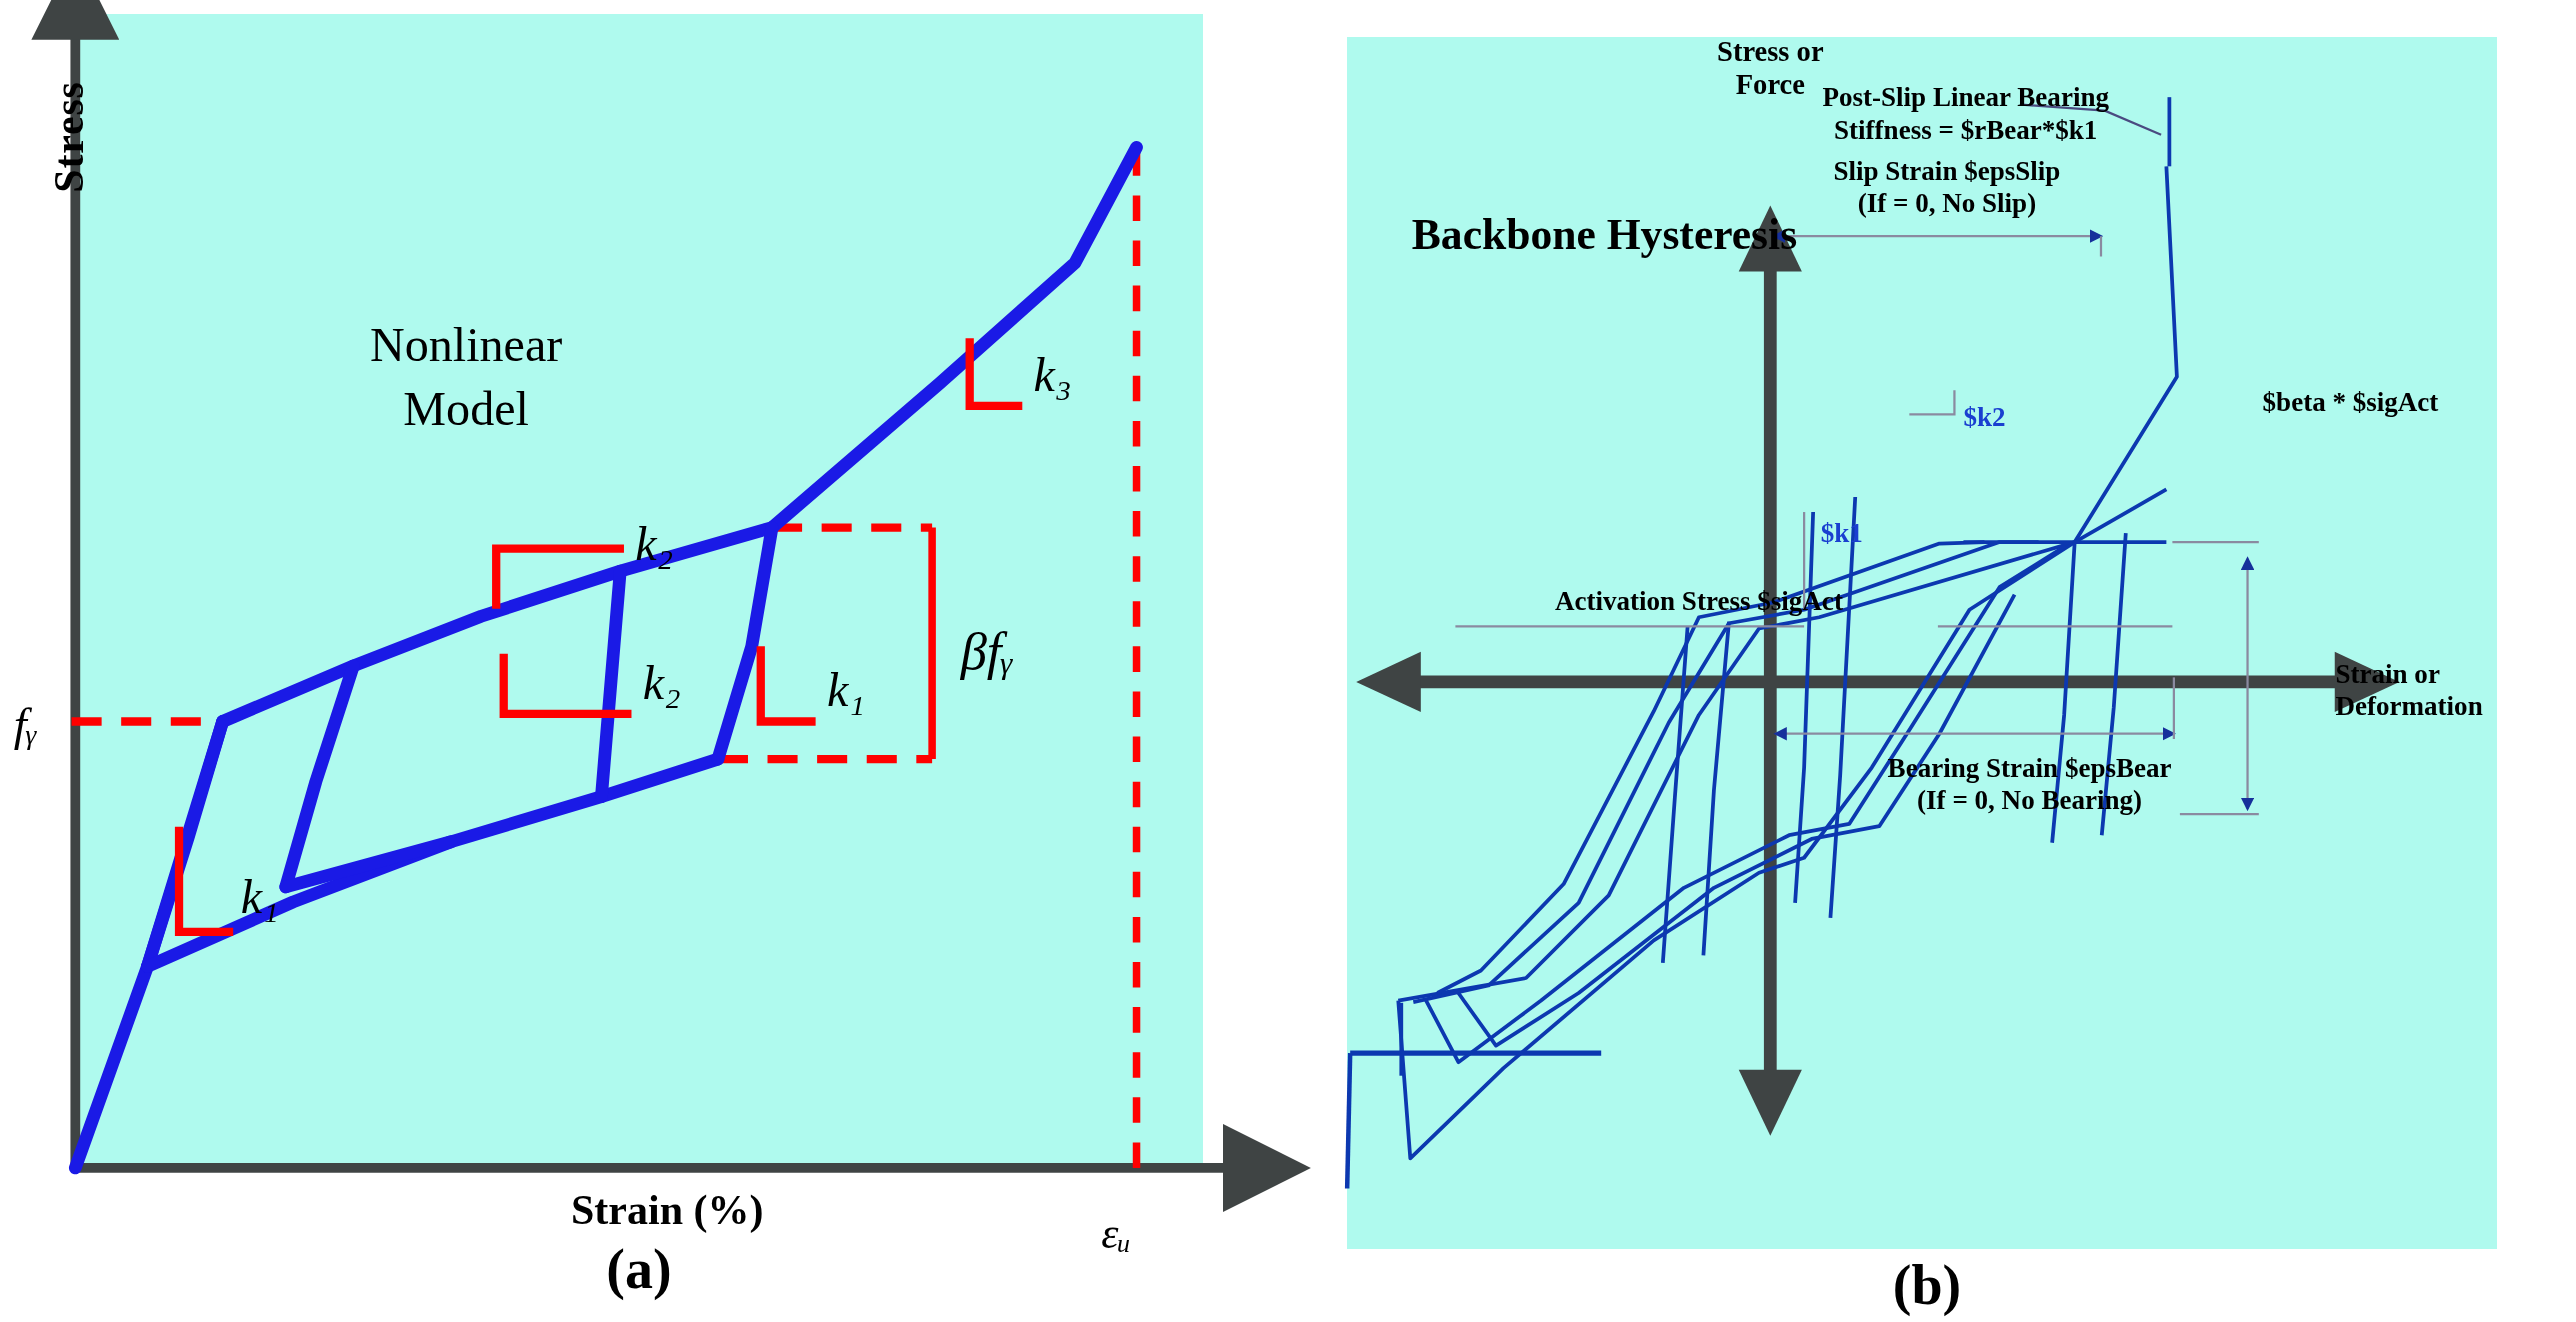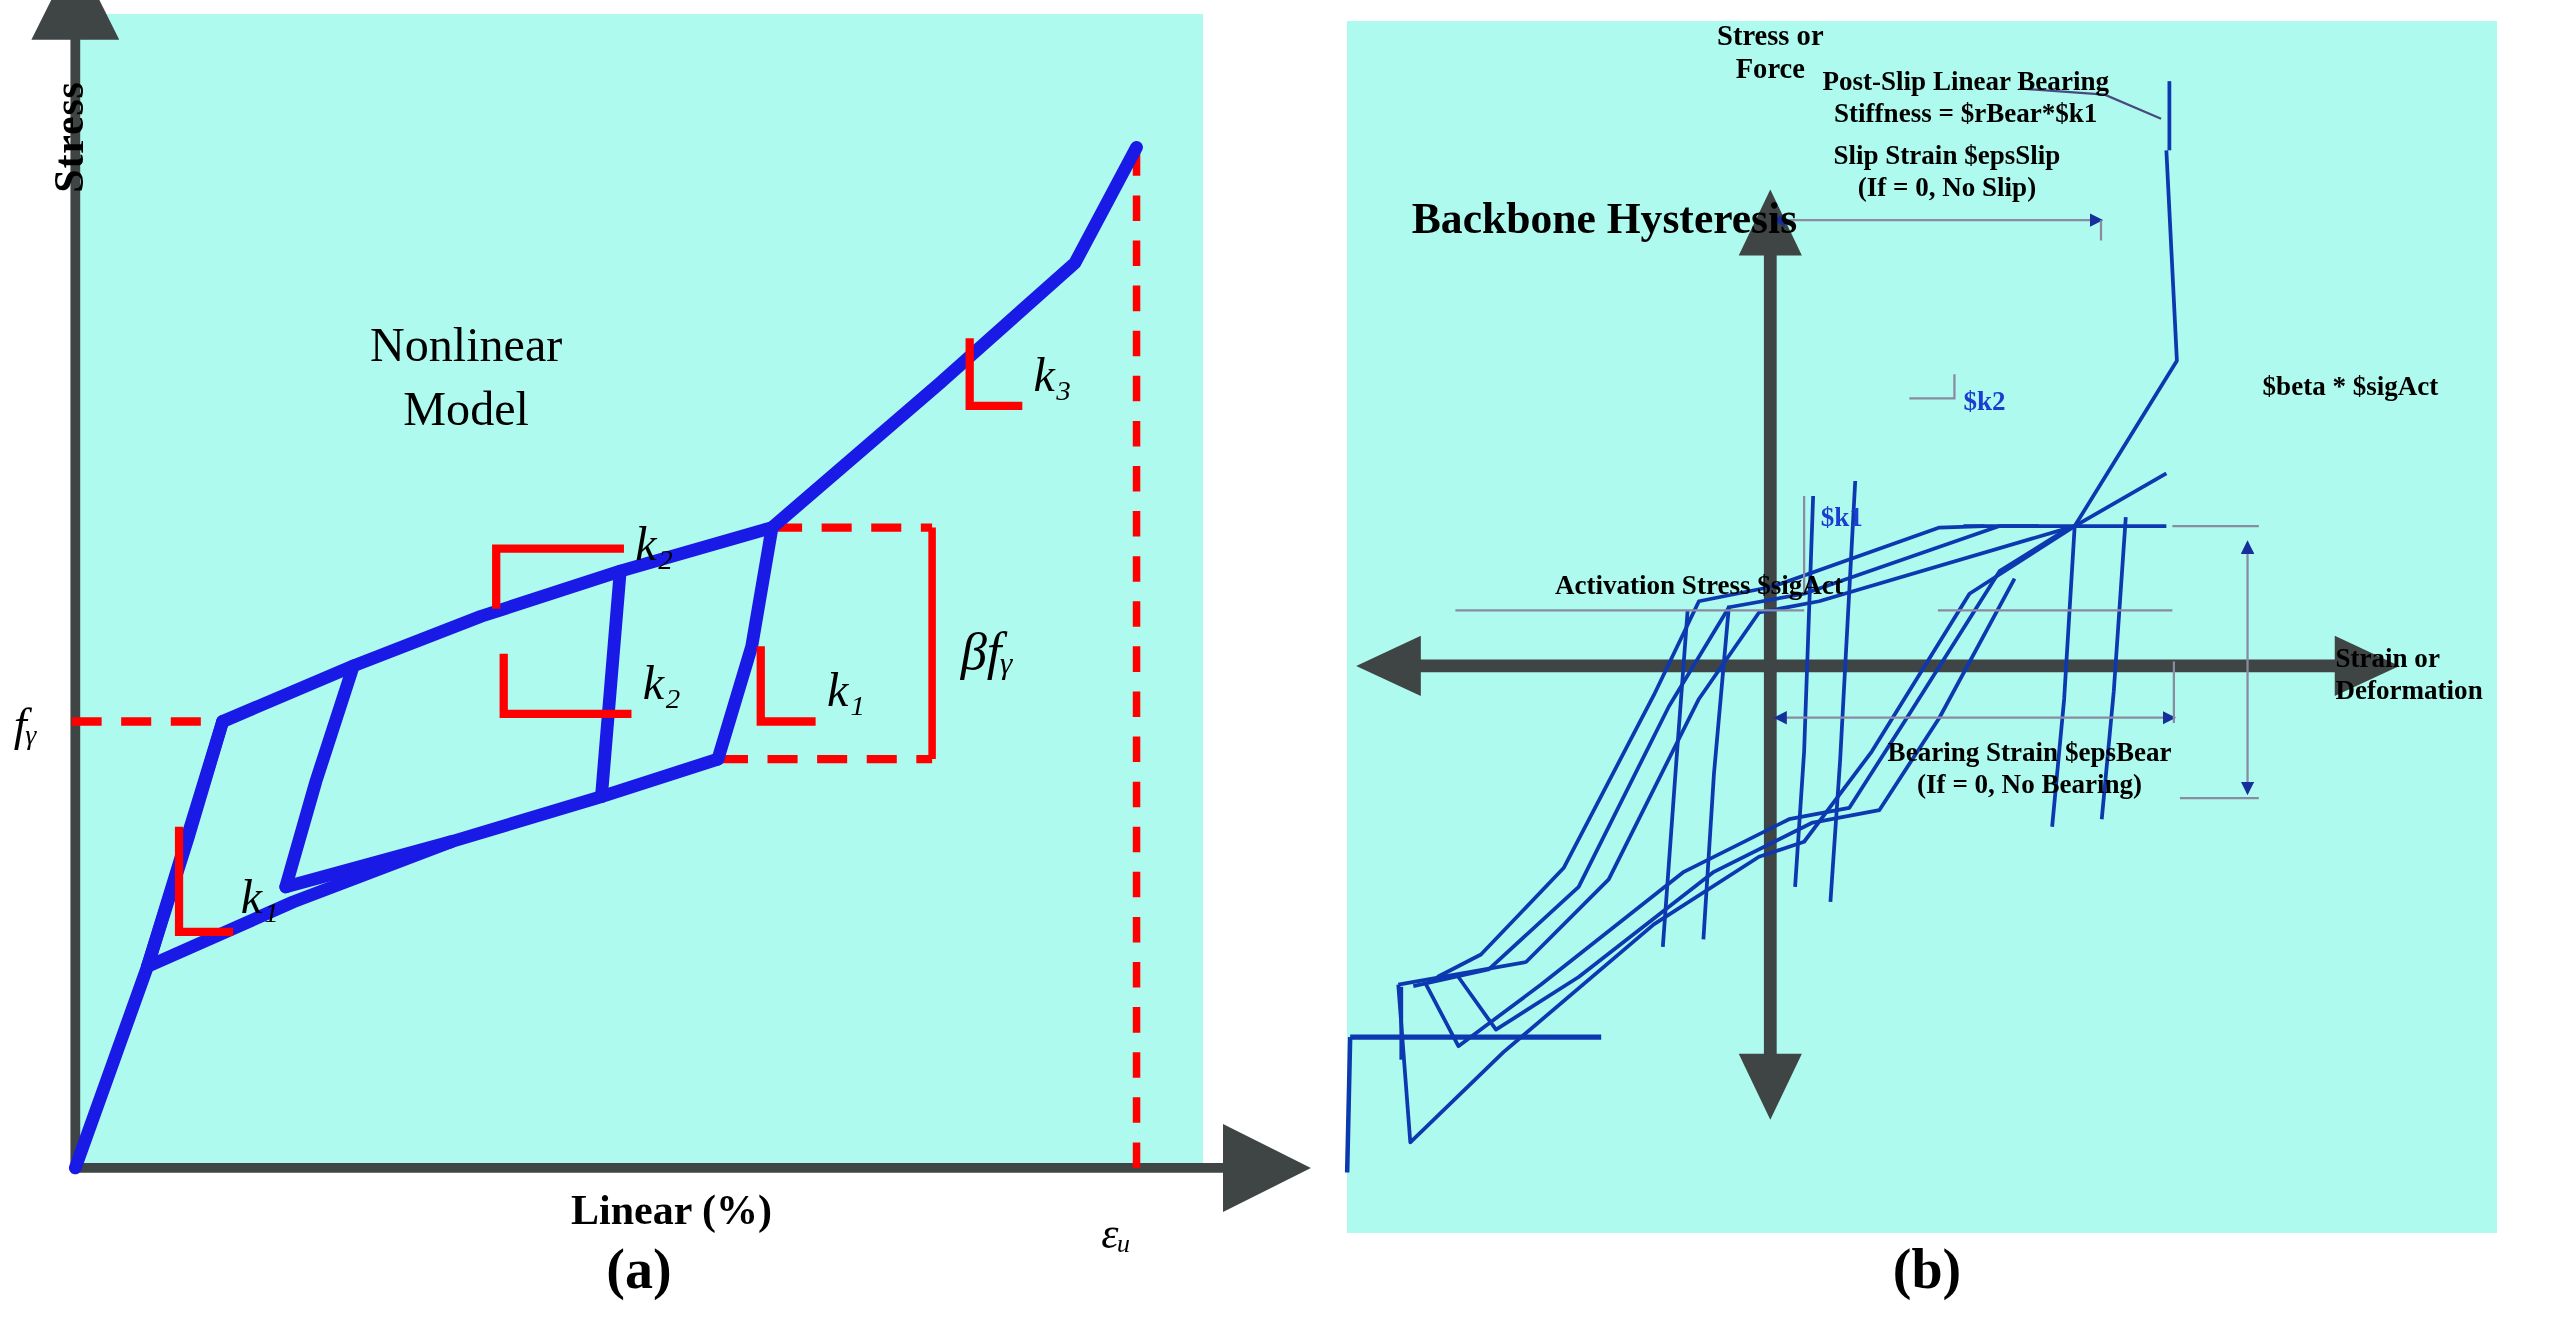--- a/index.html
+++ b/index.html
@@ -1,21 +1,21 @@
 <!DOCTYPE html>
 <html style="font-size:12px"><head>
 <meta charset="utf-8">
 <style>
   html,body{margin:0;padding:0;background:#ffffff;}
   body{width:2576px;height:1322px;position:relative;overflow:hidden;
        font-family:"Liberation Serif", serif;}
   .figure-wrap{position:absolute;inset:0;display:flex;}
   .panel{position:relative;}
   .panel-a{width:1278px;height:1322px;}
-  .panel-b{width:1298px;height:1128px;}
+  .panel-b{width:1298px;height:1128px;margin-top:16px;}
   .plotbg{position:absolute;background:#affaee;}
   .panel-a .plotbg{left:75px;top:13.5px;width:1128px;height:1155px;}
   .panel-b .plotbg{left:69px;top:21px;width:1150px;height:1212px;}
   svg{position:absolute;left:0;top:0;overflow:visible;}
   .caption{position:absolute;font-family:"Liberation Serif", serif;
            font-weight:bold;font-size:56px;color:#000;}
   .panel-a .caption{left:0;top:1237px;width:1278px;text-align:center;}
   .panel-b .caption{left:0;top:1237px;width:1298px;text-align:center;}
   .ylabel{position:absolute;left:-28.6px;top:113px;width:195px;
           transform:rotate(-90deg);transform-origin:center center;
@@ -89,21 +89,21 @@
         <text x="1465" y="1660" font-size="58">εᵤ</text>
       </g>
 
       <g class="txt" fill="#000" text-anchor="middle">
         <text x="620" y="480" font-size="64">Nonlinear</text>
         <text x="620" y="565" font-size="64">Model</text>
       </g>
     </svg>
 
     <div class="ylabel">Stress</div>
-    <div class="xlabel">Linear (%)</div>
+    <div class="xlabel">Strain (%)</div>
     <div class="caption">(a)</div>
   </div>
 
   <div class="panel panel-b">
     <div class="plotbg"></div>
 
     <svg width="1298" height="1322" viewBox="0 0 1727 1759">
       <defs>
         <marker id="bigArrUp" markerWidth="6" markerHeight="6" refX="3" refY="5" orient="auto">
           <polygon points="0,6 3,0 6,6" fill="#3f4444"></polygon>

